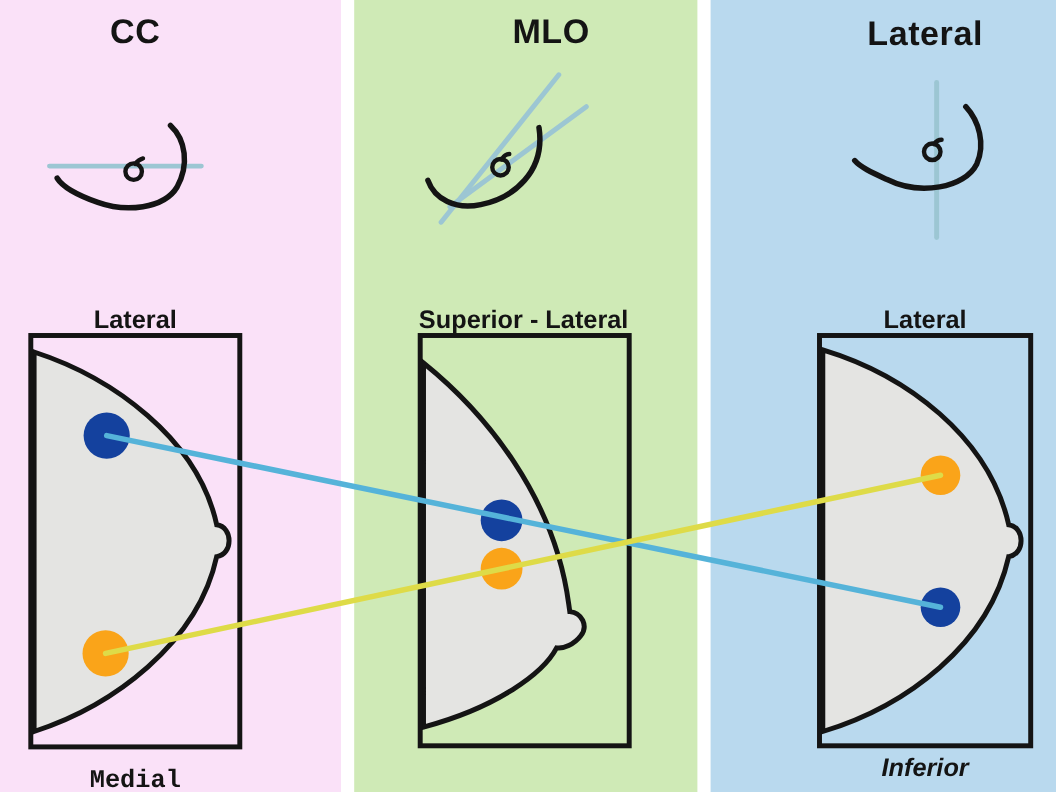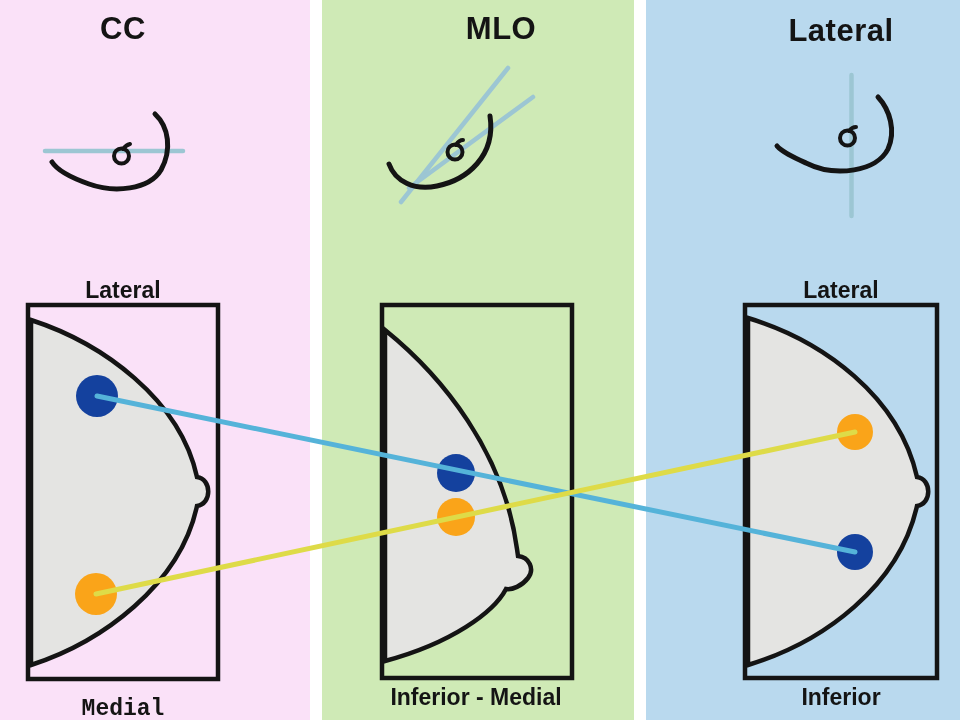--- a/index.html
+++ b/index.html
@@ -23,40 +23,40 @@
   .plabel{
     position:absolute;transform:translateX(-50%);
     font-size:23px;font-weight:bold;color:var(--text,#141414);
     white-space:nowrap;
   }
   .l-cc-top{left:123px;top:277px;}
   .l-mlo-top{left:476px;top:277px;}
   .l-lat-top{left:841px;top:277px;}
   .l-cc-bot{left:123px;top:696px;font-family:Liberation Mono, monospace;}
   .l-mlo-bot{left:476px;top:684px;}
-  .l-lat-bot{left:841px;top:684px;}
+  .l-lat-bot{left:841px;top:684px;font-style:italic;}
   svg.overlay{position:absolute;left:0;top:0;width:960px;height:720px;}
 </style>
 </head>
 <body>
 
 <div class="stage">
 
   <div class="col col-cc"></div>
   <div class="col col-mlo"></div>
   <div class="col col-lat"></div>
 
   <div class="title t-cc">CC</div>
   <div class="title t-mlo">MLO</div>
   <div class="title t-lat">Lateral</div>
 
   <div class="plabel l-cc-top">Lateral</div>
+  <div class="plabel l-mlo-top">Superior - Lateral</div>
   <div class="plabel l-lat-top">Lateral</div>
   <div class="plabel l-cc-bot">Medial</div>
-  <div class="plabel l-mlo-bot">Inferior - Medial</div>
   <div class="plabel l-lat-bot">Inferior</div>
 
   <svg class="overlay" viewBox="0 0 960 720">
 
     <line x1="45" y1="151" x2="183" y2="151" stroke="var(--schematic-line,#9cc6d3)" stroke-width="4.5" stroke-linecap="round"></line>
     <line x1="508" y1="68" x2="401" y2="202" stroke="var(--schematic-line,#9cc6d3)" stroke-width="4.5" stroke-linecap="round"></line>
     <line x1="533" y1="97" x2="409" y2="188" stroke="var(--schematic-line,#9cc6d3)" stroke-width="4.5" stroke-linecap="round"></line>
     <line x1="851.5" y1="75" x2="851.5" y2="216" stroke="var(--schematic-line,#9cc6d3)" stroke-width="4.5" stroke-linecap="round"></line>
 
     <path d="M 155 114 C 169 127, 172 150, 161 170 C 149 190, 114 193, 89 184 C 72 178, 57 170, 52 162" fill="none" stroke="var(--outline,#141414)" stroke-width="5" stroke-linecap="round"></path>

